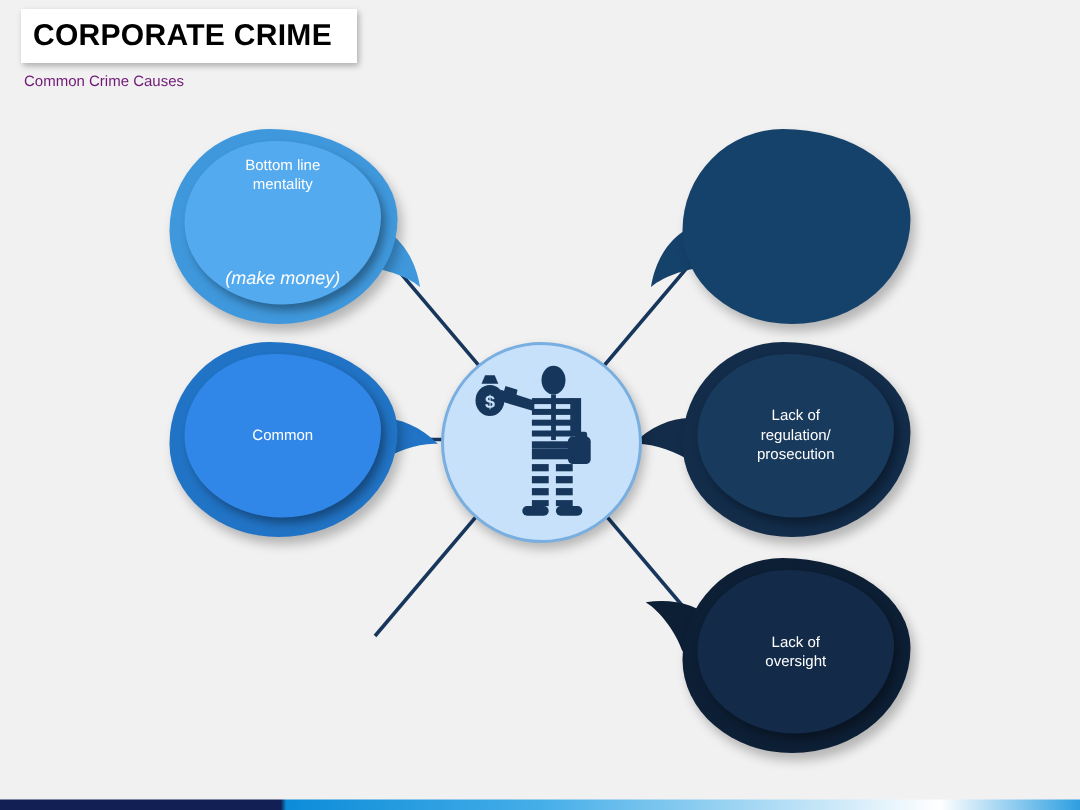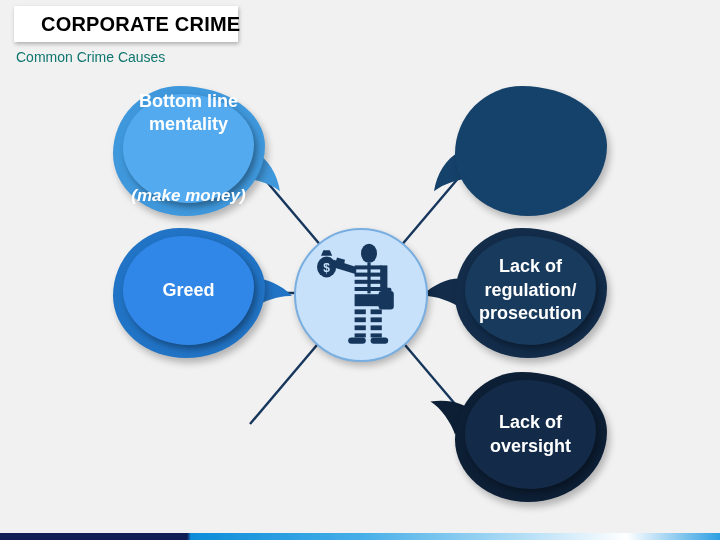--- a/index.html
+++ b/index.html
@@ -8,29 +8,29 @@
 
   .slide {
     position:relative; width:720px; height:540px;
     background:#F1F1F2; overflow:hidden;
   }
 
   
   .title-box {
     position:absolute; left:14px; top:6px; width:224px; height:36px;
     background:#FFFFFF; box-shadow:1px 2px 4px rgba(0,0,0,.28);
-    display:flex; align-items:center; padding-left:27px;
+    display:flex; align-items:center; padding-left:8px;
   }
   .title-text {
     font-size:20px; font-weight:bold; color:#000; letter-spacing:.2px;
     white-space:nowrap;
   }
   .subtitle-text {
     position:absolute; left:16px; top:49px;
-    font-size:14px; color:#0f766e;
+    font-size:10px; color:#701a75;
   }
 
   
   .lines-layer { position:absolute; left:0; top:0; width:720px; height:540px; z-index:1; }
 
   
   .node { position:absolute; width:152px; height:130px; z-index:2; }
   .n1 { left:113px; top:86px; }
   .n2 { left:113px; top:228px; }
   .n3 { left:113px; top:372px; }
@@ -44,25 +44,25 @@
     box-shadow:3px 5px 7px rgba(0,0,0,.25);
   }
   .blob-inner {
     position:absolute; left:10px; top:8px; right:11px; bottom:13px;
     border-radius:46% 54% 50% 50% / 50% 46% 54% 50%;
     box-shadow:3px 4px 6px rgba(0,0,0,.35);
     display:flex; flex-direction:column; align-items:center; justify-content:center;
     text-align:center; padding:6px;
   }
   .node-label {
-    color:#fff; font-size:18px; font-weight:bold; line-height:1.3;
+    color:#fff; font-size:10px; font-weight:normal; line-height:1.3;
     white-space:pre-line;
   }
   .node-sublabel {
-    color:#fff; font-size:17px; font-weight:bold; font-style:italic; line-height:1.3;margin-top:48px;
+    color:#fff; font-size:12px; font-weight:normal; font-style:italic; line-height:1.3;margin-top:48px;
   }
 
   .tail { position:absolute; width:46px; height:36px; overflow:visible; }
   .n1 .tail { left:128px; top:72px; transform:rotate(36deg); }
   .n2 .tail { left:134px; top:47px; }
   .n3 .tail { left:128px; top:22px; transform:rotate(-36deg); }
   .n4 .tail { left:-28px; top:72px; transform:scale(-1,1) rotate(36deg); }
   .n5 .tail { left:-34px; top:47px; transform:scale(-1,1); }
   .n6 .tail { left:-28px; top:22px; transform:scale(-1,1) rotate(-36deg); }
 
@@ -110,21 +110,21 @@
       <div class="node-sublabel">(make money)</div>
     </div>
   </div>
 
   <div class="node n2">
     <svg class="tail" viewBox="0 0 46 36">
       <path d="M2,4 C16,2 32,8 45,21 C33,20 16,26 6,33 C2,24 0,12 2,4 Z" style="fill: rgb(33, 115, 197);"></path>
     </svg>
     <div class="blob-outer" style="background-color: rgb(33, 115, 197);"></div>
     <div class="blob-inner" style="background-color: rgb(49, 135, 232);">
-      <div class="node-label">Greed</div>
+      <div class="node-label">Common</div>
     </div>
   </div>
 
 
   <div class="node n4">
     <svg class="tail" viewBox="0 0 46 36">
       <path d="M2,4 C16,2 32,8 45,21 C33,20 16,26 6,33 C2,24 0,12 2,4 Z" style="fill: rgb(21, 66, 107);"></path>
     </svg>
     <div class="blob-outer" style="background-color: rgb(21, 66, 107);"></div>
   </div>

